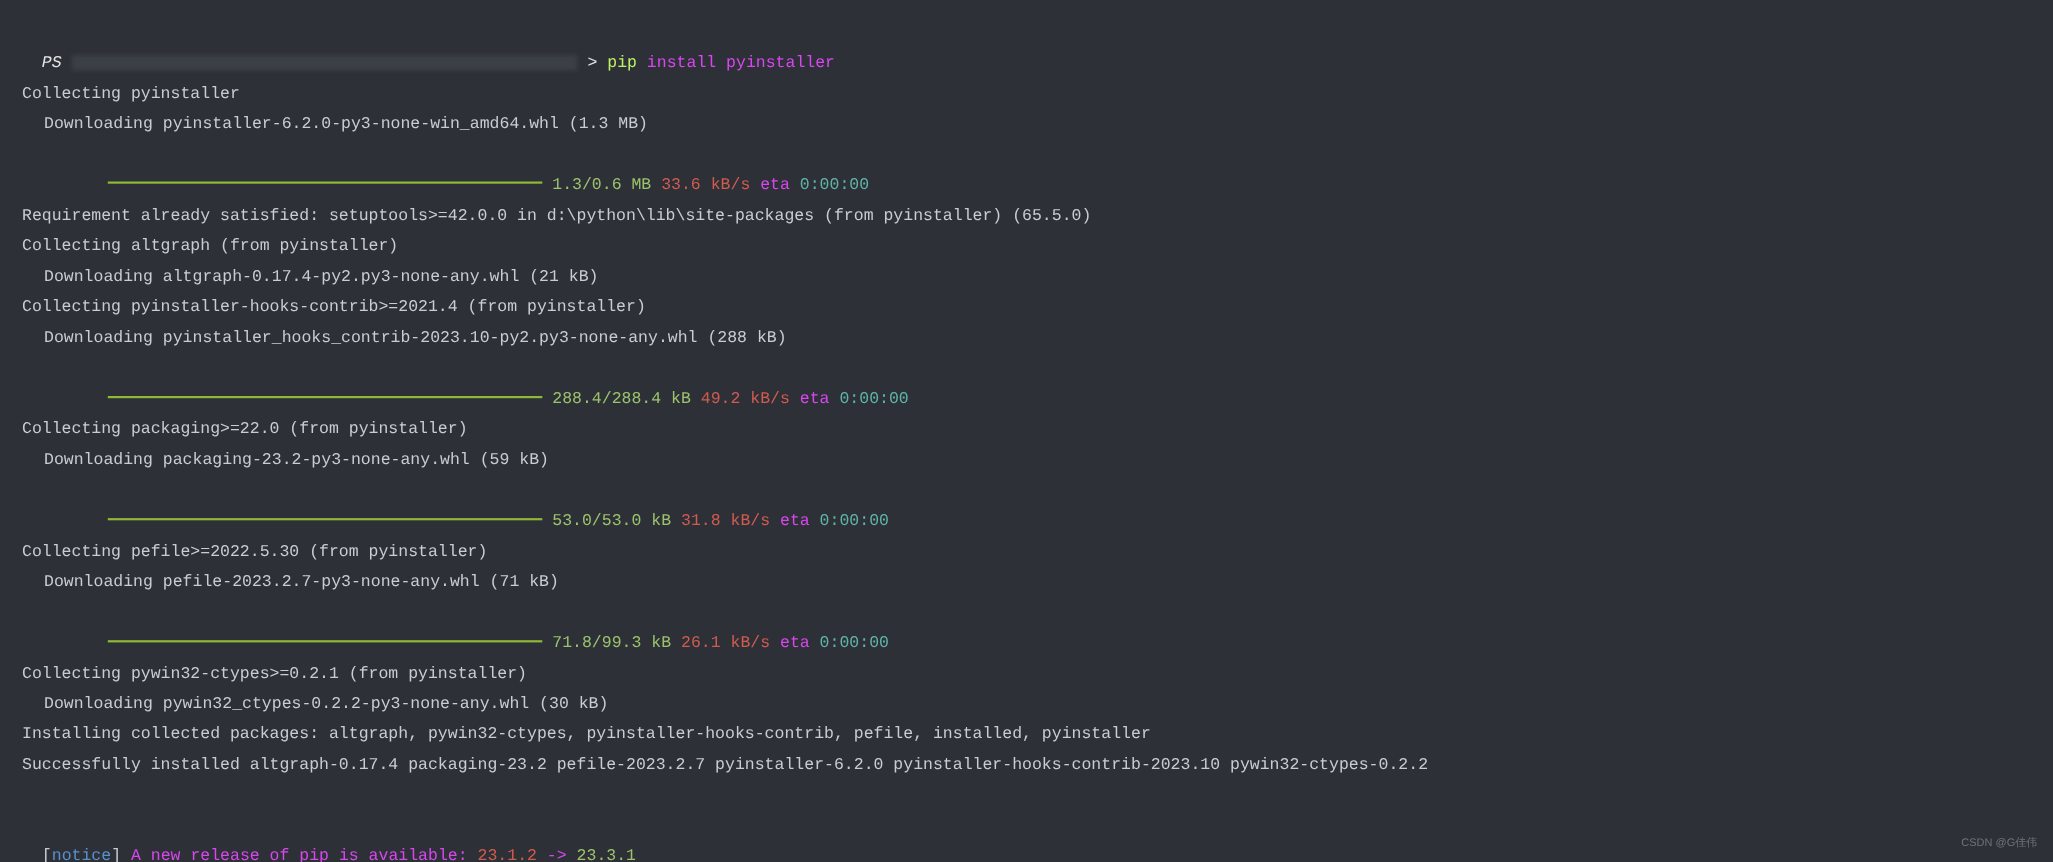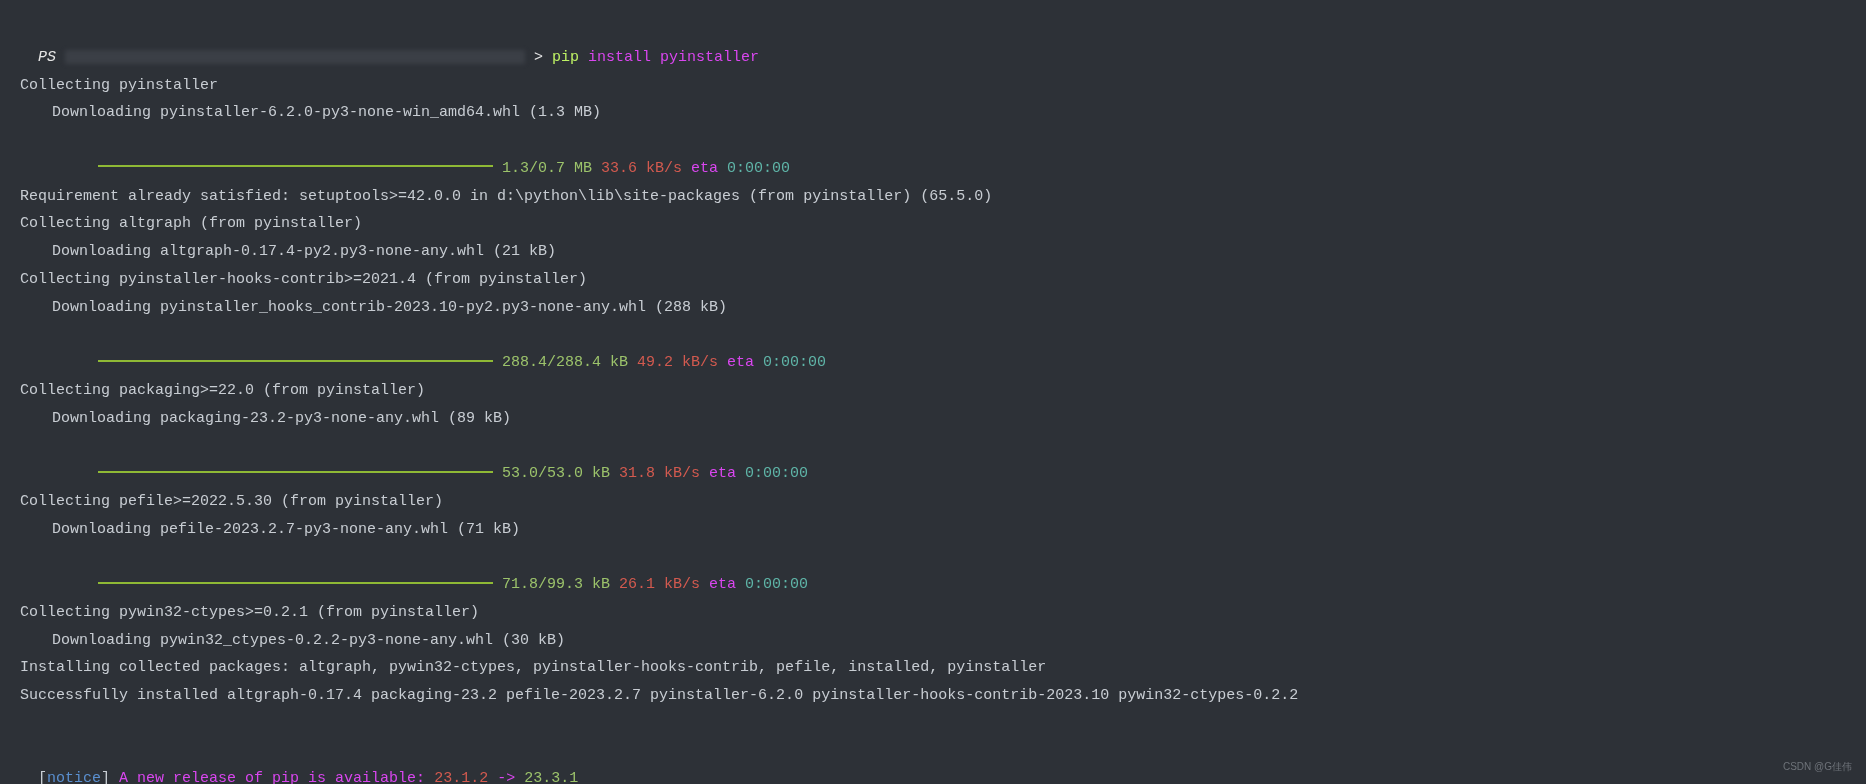--- a/index.html
+++ b/index.html
@@ -32,21 +32,21 @@
     height: 2px;
     background: #8fb935;
     vertical-align: middle;
     margin-top: -3px;
   }
   .green-txt { color: #9cc36b; }
   .red-txt { color: #d35a4f; font-family: Liberation Mono, monospace; }
   .cyan-txt { color: #5fb5a8; text-align: right; }
   .blue-txt { color: #5a8fcf; }
   .notice-br { color: #c8cdd3; }
-  .indent-small { margin-left: 32px; }
+  .indent-small { margin-left: 20px; }
   .indent-bar { margin-left: 60px; }
   .watermark {
     position: fixed;
     bottom: 8px;
     right: 14px;
     color: #8a8f96;
     font-size: 10px;
     font-family: Arial, sans-serif;
     opacity: 0.7;
   }
@@ -54,32 +54,32 @@
 </head>
 <body>
 
 <div class="line">
   <span class="prompt-prefix">PS </span><span class="redacted"></span><span class="prompt-prefix"> &gt; </span><span class="yellow">pip</span><span class="plain"> install pyinstaller</span>
 </div>
 
 <div class="line">Collecting pyinstaller</div>
 <div class="line indent-small">Downloading pyinstaller-6.2.0-py3-none-win_amd64.whl (1.3 MB)</div>
 <div class="line indent-bar">
-  <span class="greenbar" style="width:395px"></span> <span class="green-txt">1.3/0.7 MB</span> <span class="red-txt">33.6 kB/s</span><span class="plain"> eta </span><span class="cyan-txt">0:00:00</span>
+  <span class="greenbar" style="width:395px"></span> <span class="green-txt">1.3/0.6 MB</span> <span class="red-txt">33.6 kB/s</span><span class="plain"> eta </span><span class="cyan-txt">0:00:00</span>
 </div>
 <div class="line">Requirement already satisfied: setuptools&gt;=42.0.0 in d:\python\lib\site-packages (from pyinstaller) (65.5.0)</div>
 <div class="line">Collecting altgraph (from pyinstaller)</div>
 <div class="line indent-small">Downloading altgraph-0.17.4-py2.py3-none-any.whl (21 kB)</div>
 <div class="line">Collecting pyinstaller-hooks-contrib&gt;=2021.4 (from pyinstaller)</div>
 <div class="line indent-small">Downloading pyinstaller_hooks_contrib-2023.10-py2.py3-none-any.whl (288 kB)</div>
 <div class="line indent-bar">
   <span class="greenbar" style="width:395px"></span> <span class="green-txt">288.4/288.4 kB</span> <span class="red-txt">49.2 kB/s</span><span class="plain"> eta </span><span class="cyan-txt">0:00:00</span>
 </div>
 <div class="line">Collecting packaging&gt;=22.0 (from pyinstaller)</div>
-<div class="line indent-small">Downloading packaging-23.2-py3-none-any.whl (89 kB)</div>
+<div class="line indent-small">Downloading packaging-23.2-py3-none-any.whl (59 kB)</div>
 <div class="line indent-bar">
   <span class="greenbar" style="width:395px"></span> <span class="green-txt">53.0/53.0 kB</span> <span class="red-txt">31.8 kB/s</span><span class="plain"> eta </span><span class="cyan-txt">0:00:00</span>
 </div>
 <div class="line">Collecting pefile&gt;=2022.5.30 (from pyinstaller)</div>
 <div class="line indent-small">Downloading pefile-2023.2.7-py3-none-any.whl (71 kB)</div>
 <div class="line indent-bar">
   <span class="greenbar" style="width:395px"></span> <span class="green-txt">71.8/99.3 kB</span> <span class="red-txt">26.1 kB/s</span><span class="plain"> eta </span><span class="cyan-txt">0:00:00</span>
 </div>
 <div class="line">Collecting pywin32-ctypes&gt;=0.2.1 (from pyinstaller)</div>
 <div class="line indent-small">Downloading pywin32_ctypes-0.2.2-py3-none-any.whl (30 kB)</div>

